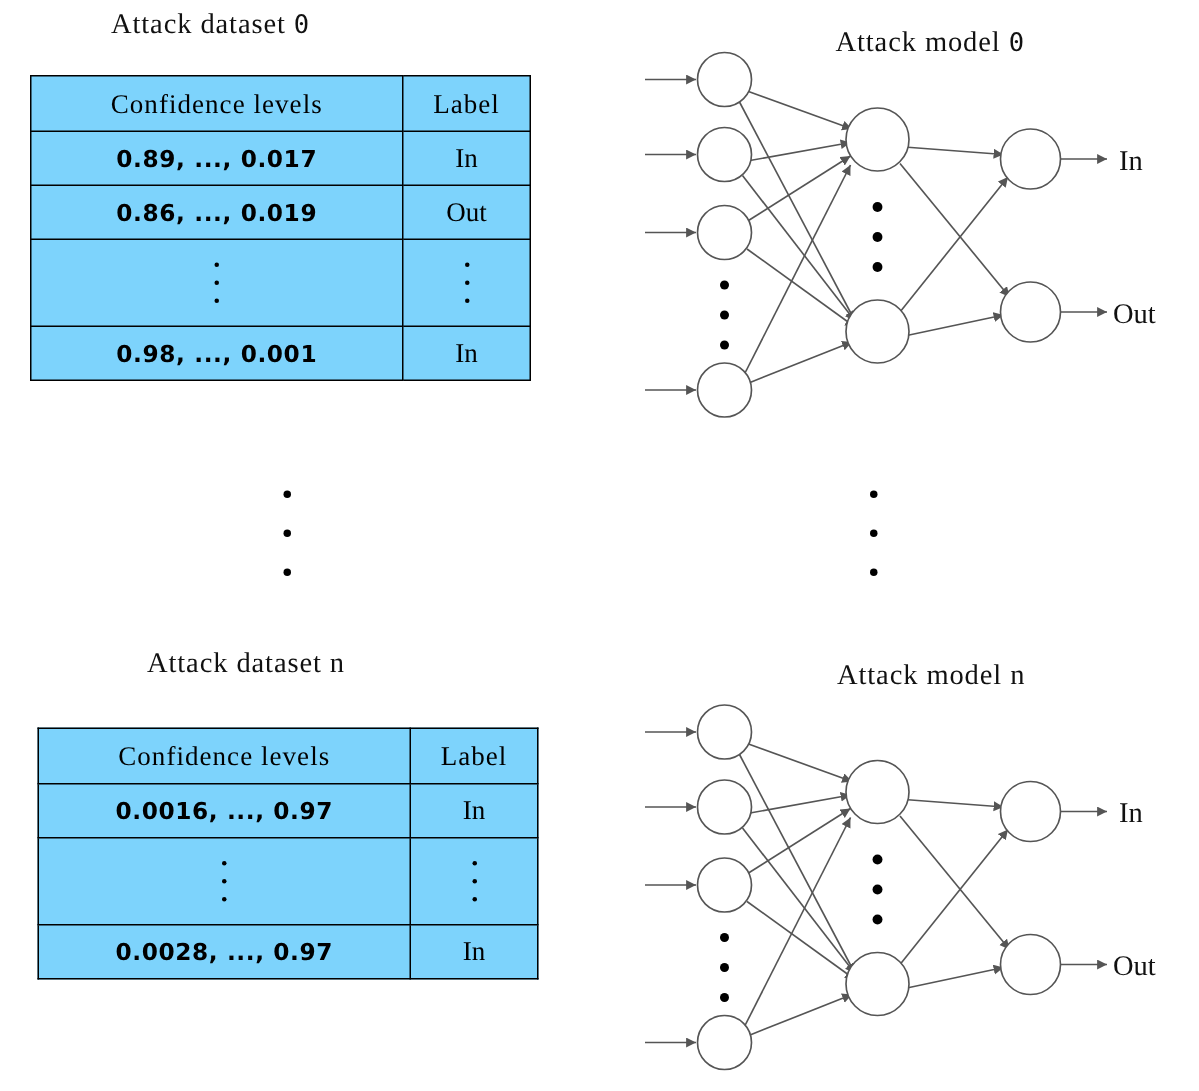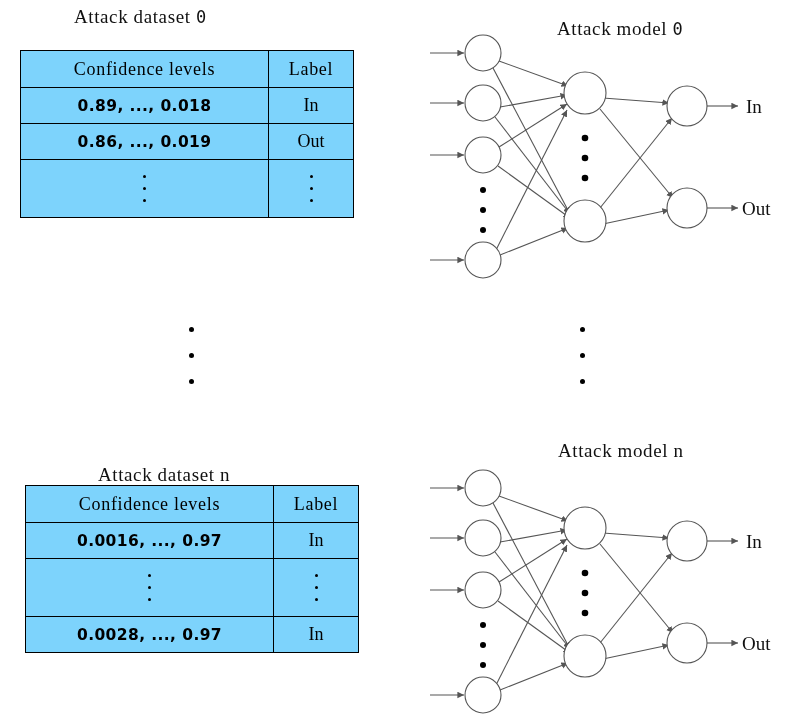--- a/index.html
+++ b/index.html
@@ -145,21 +145,21 @@
       <col class="col-lab">
     </colgroup>
   <thead>
     <tr>
       <th class="row-h">Confidence  levels</th>
       <th class="row-h">Label</th>
     </tr>
   </thead>
   <tbody>
     <tr class="row-d">
-      <td class="conf-val">0.89,  ...,  0.018</td>
+      <td class="conf-val">0.89,  ...,  0.017</td>
       <td class="lab-val">In</td>
     </tr>
     <tr class="row-d">
       <td class="conf-val">0.86,  ...,  0.019</td>
       <td class="lab-val">Out</td>
     </tr>
     <tr class="row-e">
       <td>
         <span class="vdots">
             <i></i>
@@ -167,20 +167,24 @@
             <i></i>
           </span>
       </td>
       <td>
         <span class="vdots">
             <i></i>
             <i></i>
             <i></i>
           </span>
       </td>
+    </tr>
+    <tr class="row-d">
+      <td class="conf-val">0.98,  ...,  0.001</td>
+      <td class="lab-val">In</td>
     </tr>
   </tbody>
 </table>
 
 <div class="title" style="left:557px; top:18px;">
   <span>Attack  model </span><span class="idx">0</span>
 </div>
 
 <svg class="net" style="left:420px; top:28px;" width="379" height="262" viewBox="0 0 379 262">
   <defs>
@@ -238,21 +242,21 @@
   <i></i>
     <i></i>
     <i></i>
 </div>
 <div class="section-dots" style="left:580px; top:327px;">
   <i></i>
     <i></i>
     <i></i>
 </div>
 
-<div class="title" style="left:98px; top:464px;">
+<div class="title" style="left:98px; top:432px;">
   <span>Attack  dataset </span><span class="idx plain">n</span>
 </div>
 
 <table class="attack-table" style="left:25px; top:485px; width:334px;">
   <colgroup>
       <col class="col-conf">
       <col class="col-lab">
     </colgroup>
   <thead>
     <tr>

